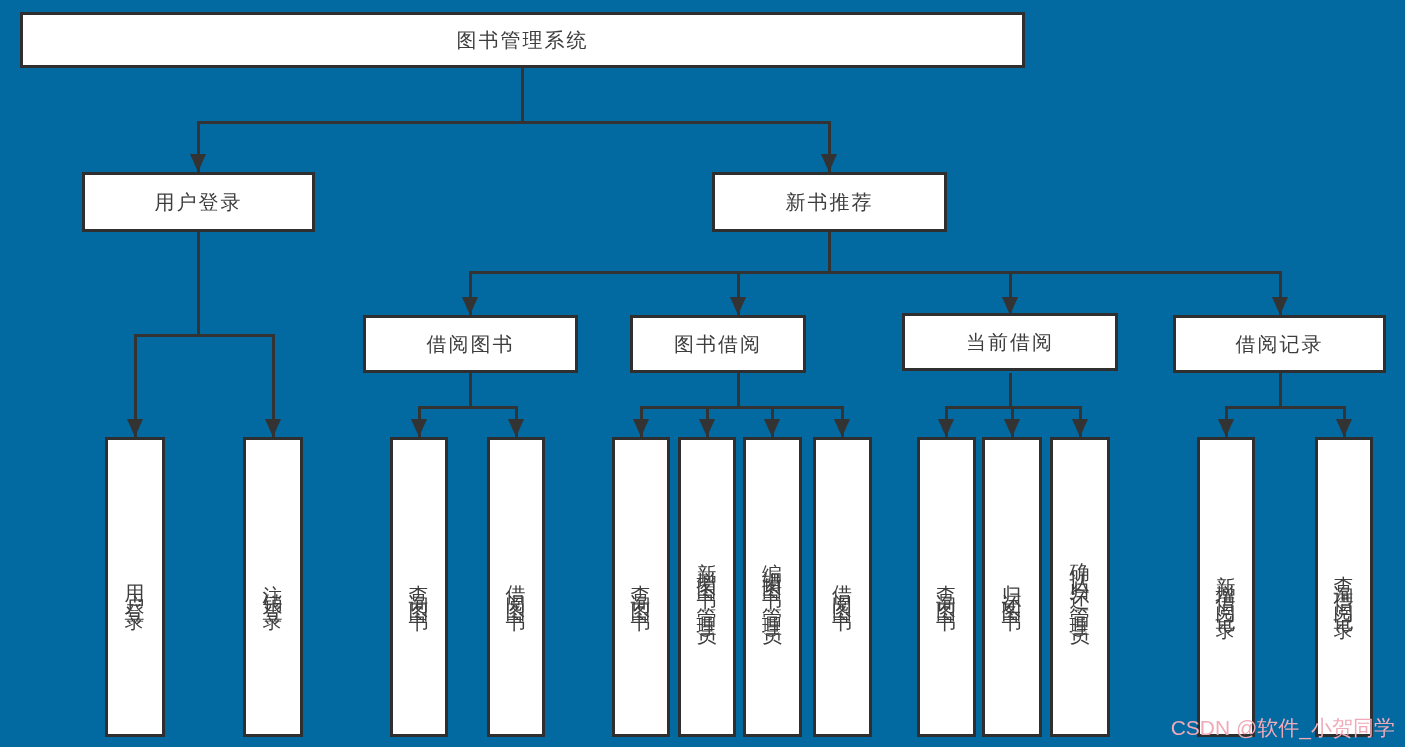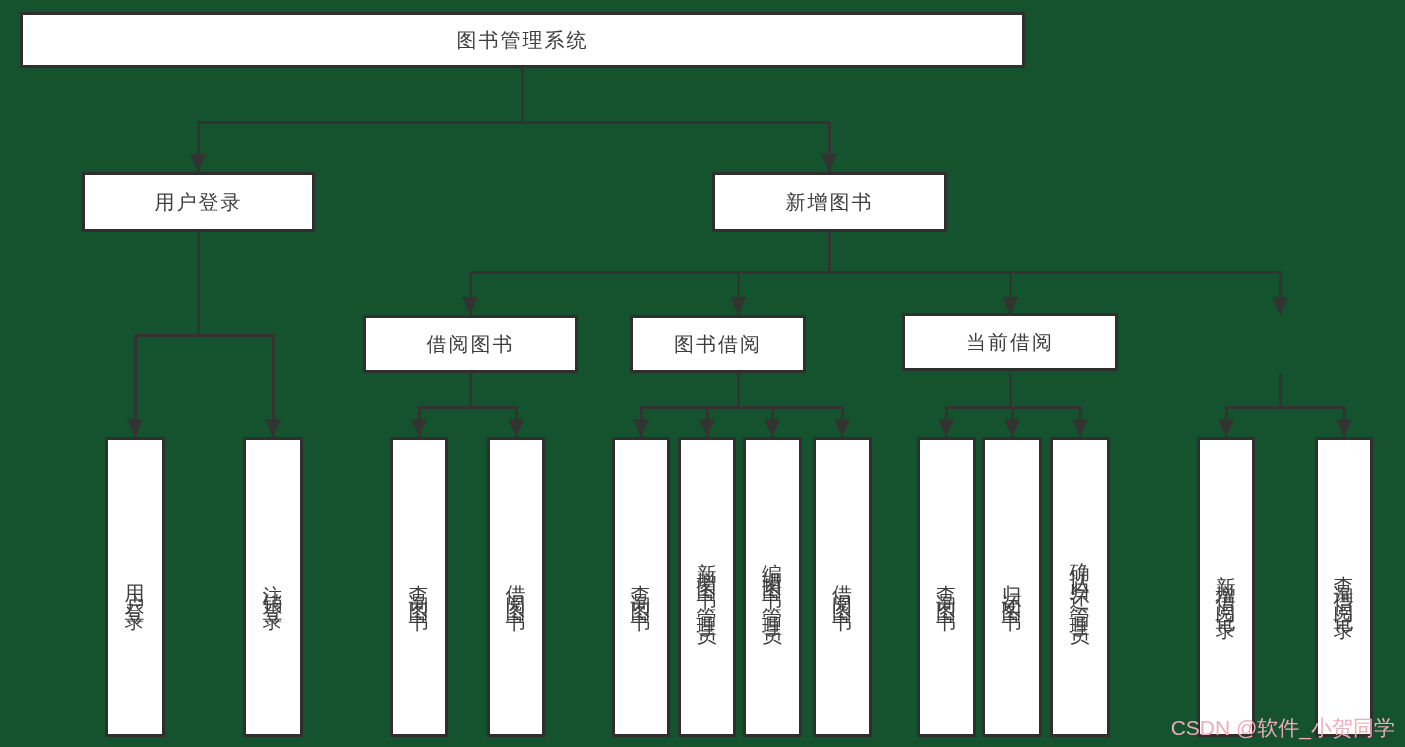--- a/index.html
+++ b/index.html
@@ -1,19 +1,19 @@
 <!DOCTYPE html>
 <html><head>
 <meta charset="utf-8">
 <style>
   html,body { margin:0; padding:0; background:#ffffff; }
   #canvas {
     position:relative;
     width:1405px; height:747px;
-    background:#14532d;
+    background:#0369a1;
     overflow:hidden;
     font-family:"Liberation Sans","DejaVu Sans",sans-serif;
   }
   .box {
     position:absolute;
     box-sizing:border-box;
     border:3px solid #2f2f2f;
     background:#ffffff;
     display:flex;
     align-items:center;
@@ -57,31 +57,34 @@
 <div id="canvas">
 
   <div class="box h" style="left:20px;top:12px;width:1005px;height:56px">
     <span>图书管理系统</span>
   </div>
 
   <div class="box h" style="left:82px;top:172px;width:233px;height:60px">
     <span>用户登录</span>
   </div>
   <div class="box h" style="left:712px;top:172px;width:235px;height:60px">
-    <span>新增图书</span>
+    <span>新书推荐</span>
   </div>
 
   <div class="box h" style="left:363px;top:315px;width:215px;height:58px">
     <span>借阅图书</span>
   </div>
   <div class="box h" style="left:630px;top:315px;width:176px;height:58px">
     <span>图书借阅</span>
   </div>
   <div class="box h" style="left:902px;top:313px;width:216px;height:58px">
     <span>当前借阅</span>
+  </div>
+  <div class="box h" style="left:1173px;top:315px;width:213px;height:58px">
+    <span>借阅记录</span>
   </div>
 
   <div class="box v" style="left:105px;top:437px;width:60px;height:300px">
     <span>用户登录</span>
   </div>
   <div class="box v" style="left:243px;top:437px;width:60px;height:300px">
     <span>注销登录</span>
   </div>
 
   <div class="box v" style="left:390px;top:437px;width:58px;height:300px">

